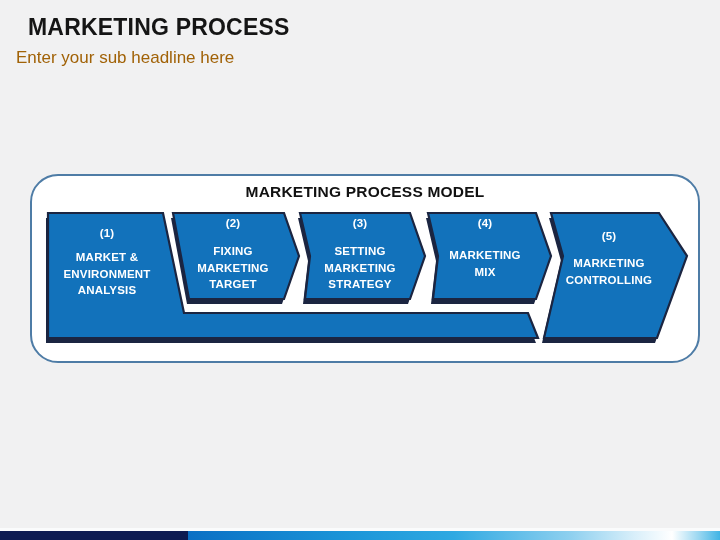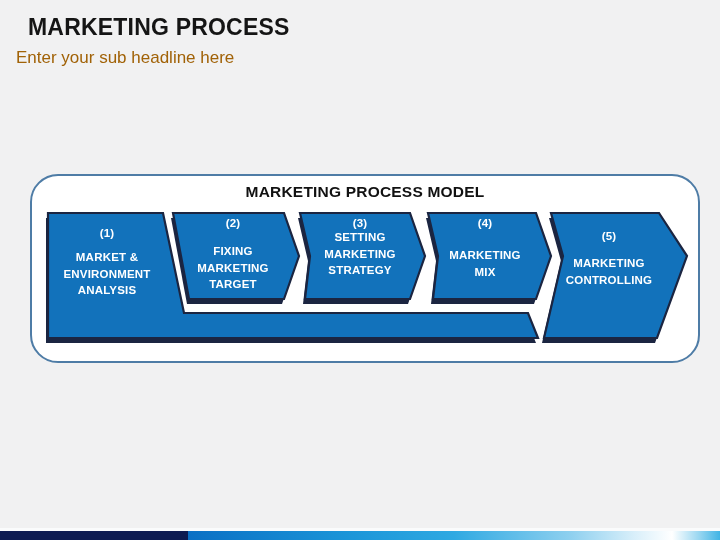--- a/index.html
+++ b/index.html
@@ -85,21 +85,21 @@
 
 <div class="step-text" style="left:177px;top:217px;width:112px;">
   <div class="step-num">(2)</div>
   <div class="step-label" style="margin-top:14px;">FIXING
 MARKETING
 TARGET</div>
 </div>
 
 <div class="step-text" style="left:304px;top:217px;width:112px;">
   <div class="step-num">(3)</div>
-  <div class="step-label" style="">SETTING
+  <div class="step-label" style="margin-top:14px;">SETTING
 MARKETING
 STRATEGY</div>
 </div>
 
 <div class="step-text" style="left:430px;top:217px;width:110px;">
   <div class="step-num">(4)</div>
   <div class="step-label" style="margin-top:18px;">MARKETING
 MIX</div>
 </div>
 

